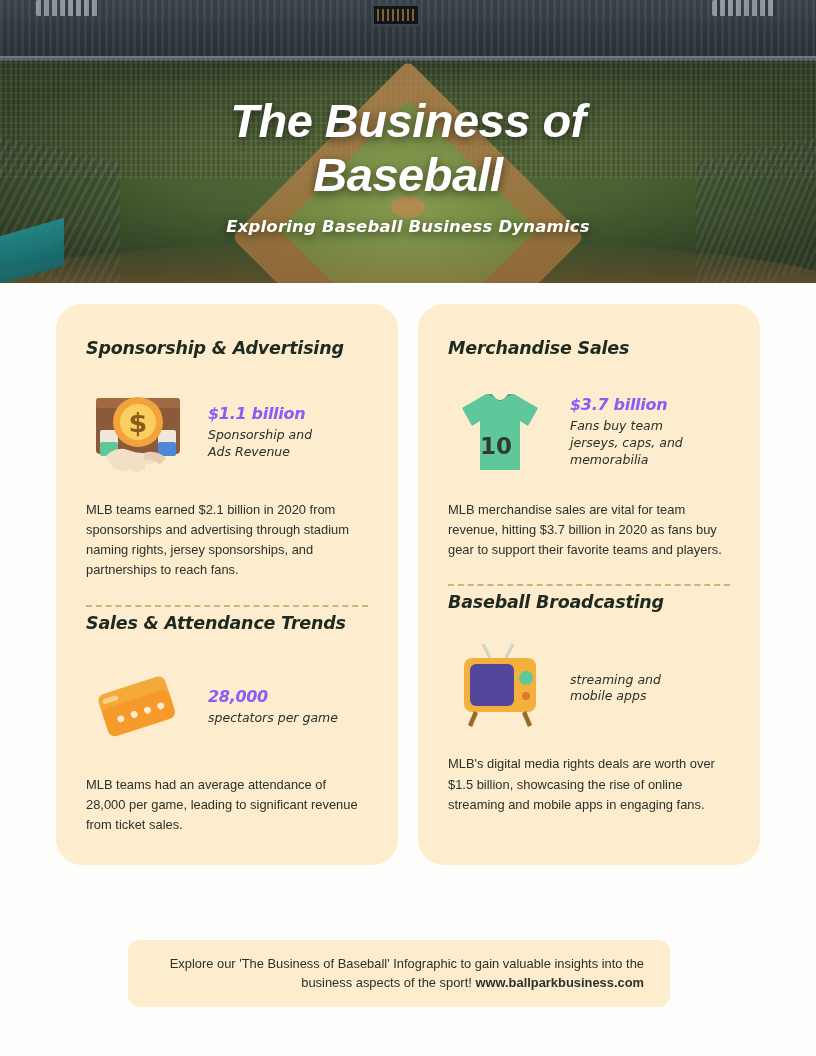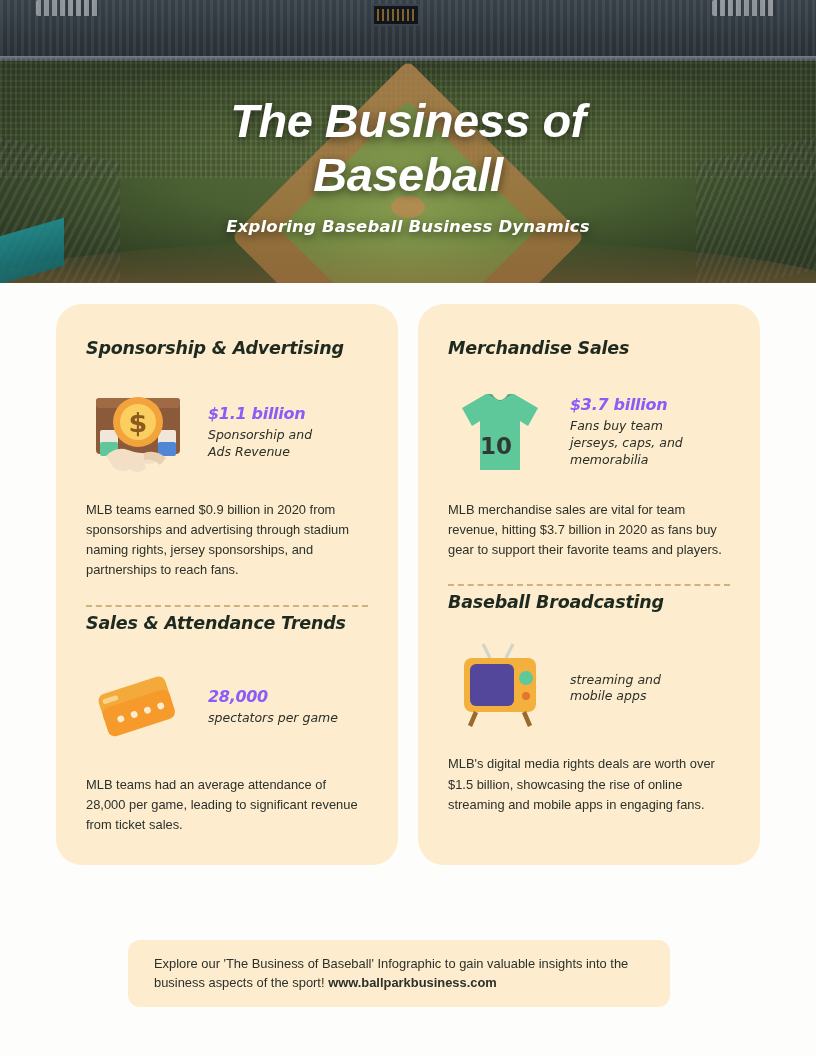--- a/index.html
+++ b/index.html
@@ -247,21 +247,21 @@
 
   
   .footer {
     position: absolute;
     left: 128px;
     top: 940px;
     width: 542px;
     background: #fdeccd;
     border-radius: 12px;
     padding: 14px 26px;
-    text-align: left;
+    text-align: right;
     font-size: 12.9px;
     line-height: 1.5;
     color: #2b312b;
   }
   .footer b { font-weight: bold; }
 
   
   svg { display: block; }
 </style>
 </head>
@@ -320,21 +320,21 @@
           </svg>
         </div>
         <div class="stat-block">
           <div class="stat-value">$1.1 billion</div>
           <div class="stat-desc">
             <span>Sponsorship and</span><br>
             <span>Ads Revenue</span>
           </div>
         </div>
       </div>
-      <div class="body-copy">MLB teams earned $0.9 billion in 2020 from sponsorships and advertising through stadium naming rights, jersey sponsorships, and partnerships to reach fans.</div>
+      <div class="body-copy">MLB teams earned $2.1 billion in 2020 from sponsorships and advertising through stadium naming rights, jersey sponsorships, and partnerships to reach fans.</div>
     </div>
 
     <div class="dashed"></div>
 
     <div class="section">
       <div class="sec-title">Sales &amp; Attendance Trends</div>
       <div class="sec-head-row">
         <div class="icon-wrap">
           <svg width="100" height="86" viewBox="0 0 100 86">
             <g transform="rotate(-18 50 43)">

